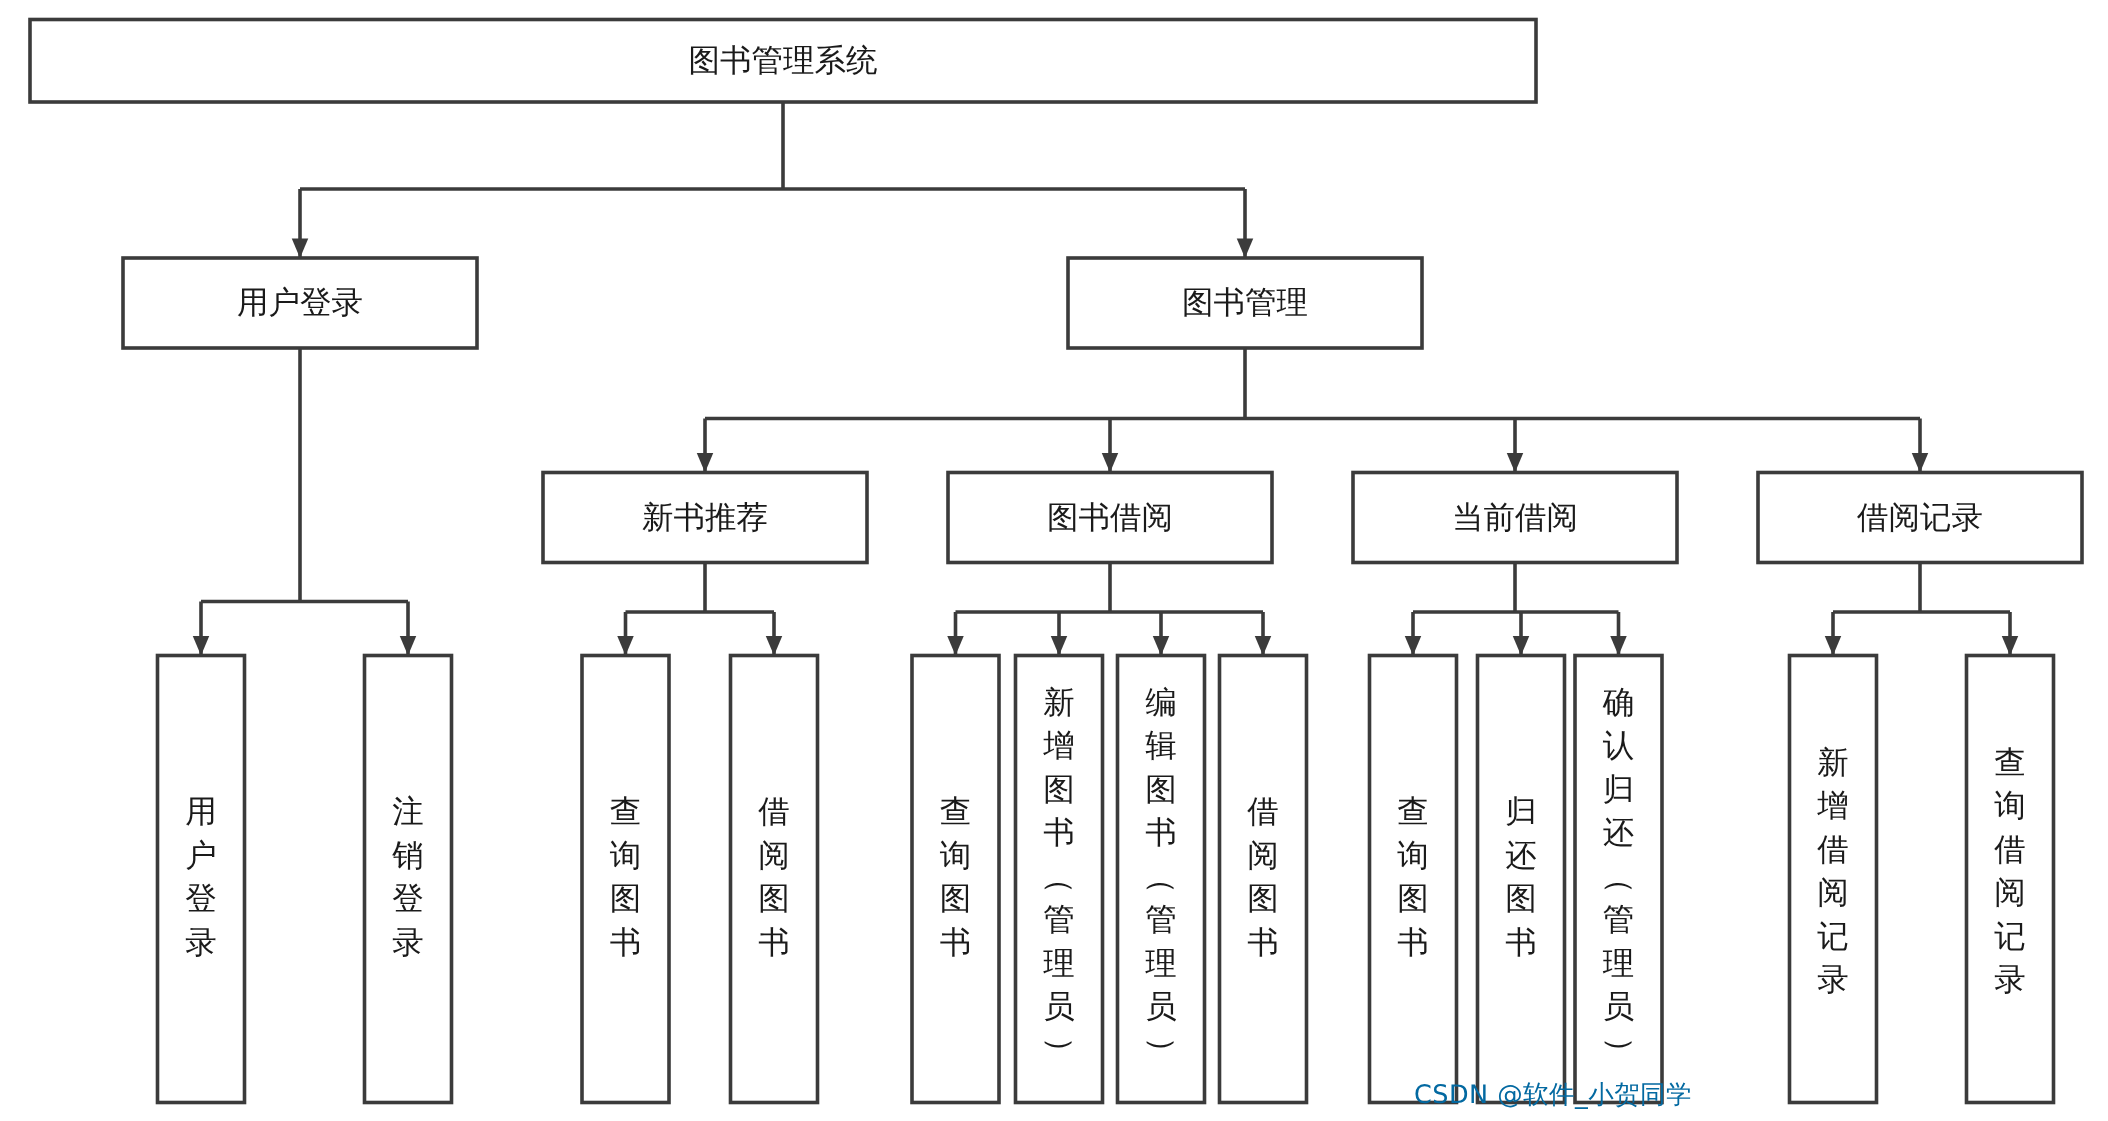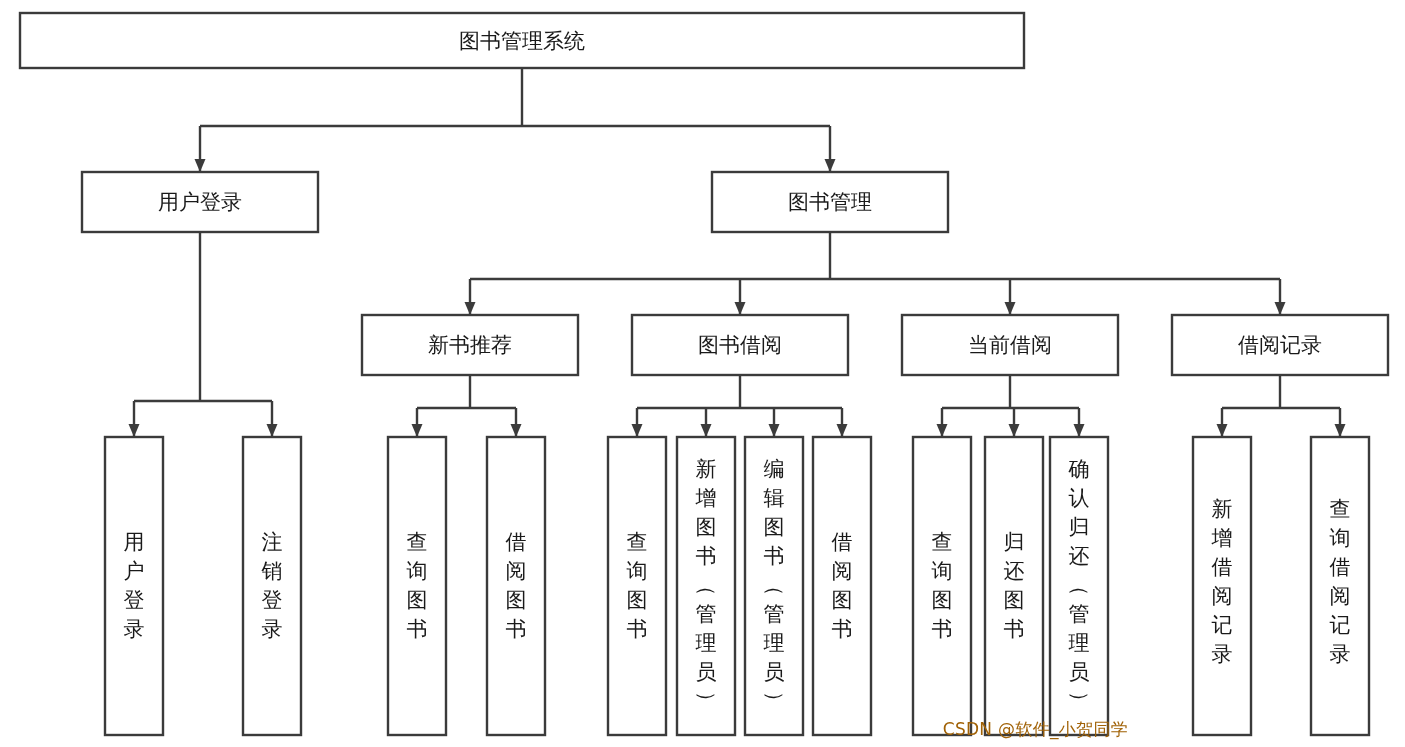--- a/index.html
+++ b/index.html
@@ -51,21 +51,21 @@
     fill: #1a1a1a;
     text-anchor: middle;
     dominant-baseline: middle;
   }
   .watermark {
     position: absolute;
     right: 8px;
     bottom: 6px;
     font-family: "DejaVu Sans", "Liberation Sans", sans-serif;
     font-size: 17px;
-    color: #a16207;
+    color: #0369a1;
     white-space: nowrap;
     letter-spacing: 0.3px;
     margin-top: 24px;
   }
 </style>
 </head>
 <body>
 
 <div id="diagram-root">
   <svg class="diagram" viewBox="0 0 1405 747" xmlns="http://www.w3.org/2000/svg">

